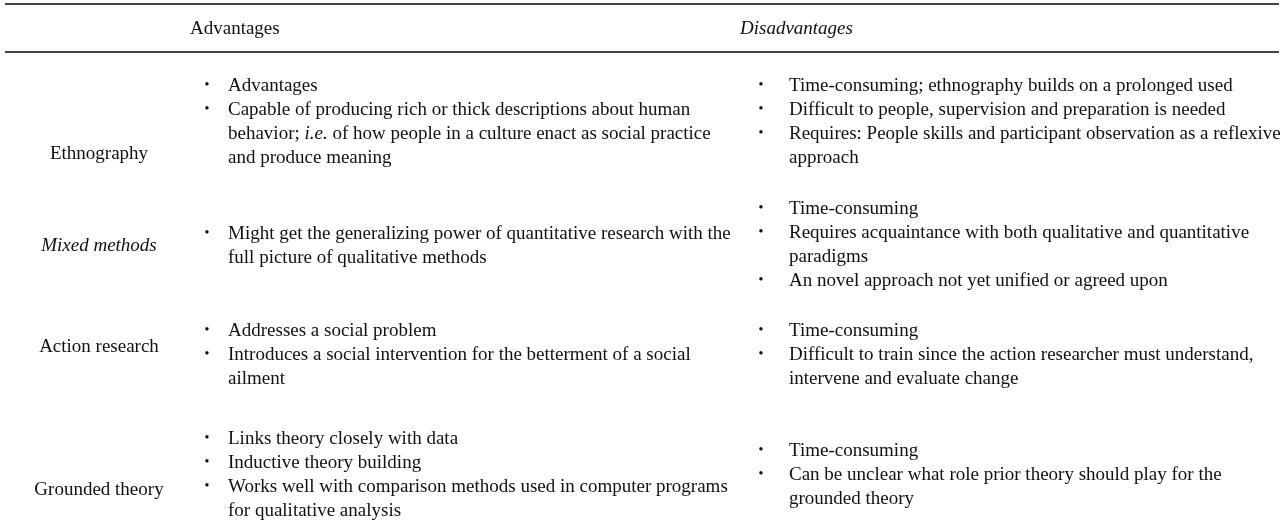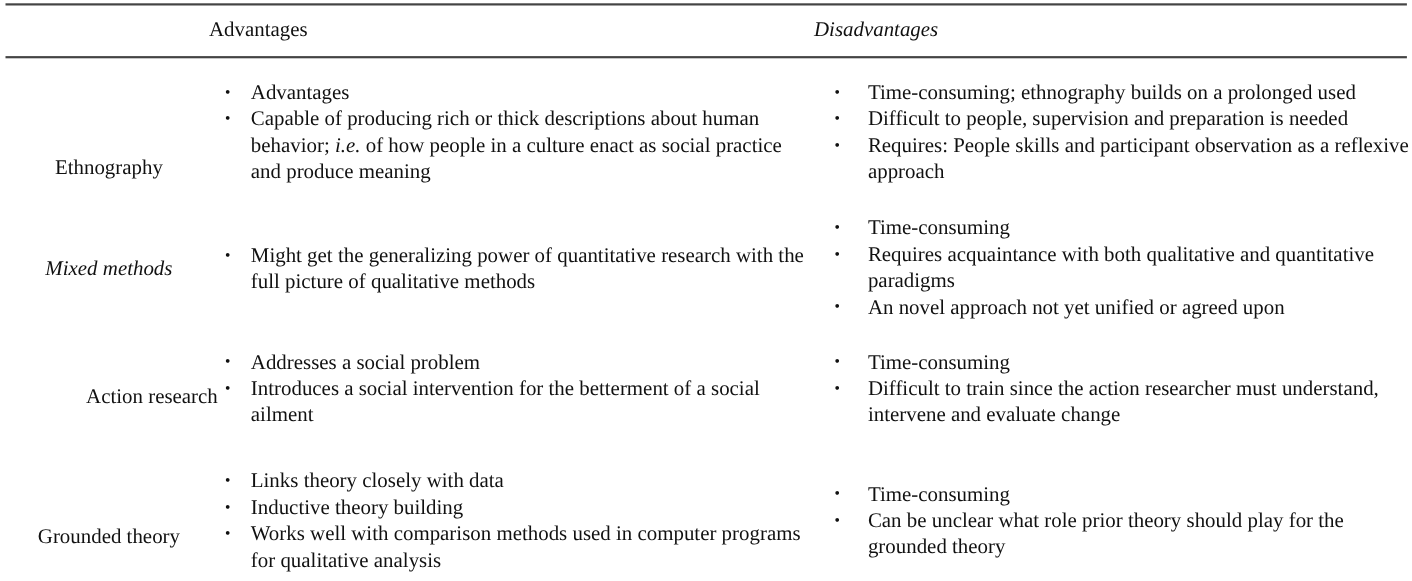--- a/index.html
+++ b/index.html
@@ -103,21 +103,21 @@
       <li><span class="bullet">•</span><span>Might get the generalizing power of quantitative research with the full picture of qualitative methods</span></li>
     </ul>
     <ul class="list dis">
       <li><span class="bullet">•</span><span>Time-consuming</span></li>
       <li><span class="bullet">•</span><span>Requires acquaintance with both qualitative and quantitative paradigms</span></li>
       <li><span class="bullet">•</span><span>An novel approach not yet unified or agreed upon</span></li>
     </ul>
   </div>
 
   <div class="row" style="top:318px;">
-    <div class="row-label" style="top:31px;text-align:right;">Action research</div>
+    <div class="row-label" style="top:16px;">Action research</div>
     <ul class="list adv">
       <li><span class="bullet">•</span><span>Addresses a social problem</span></li>
       <li><span class="bullet">•</span><span>Introduces a social intervention for the betterment of a social ailment</span></li>
     </ul>
     <ul class="list dis">
       <li><span class="bullet">•</span><span>Time-consuming</span></li>
       <li><span class="bullet">•</span><span>Difficult to train since the action researcher must understand, intervene and evaluate change</span></li>
     </ul>
   </div>
 

